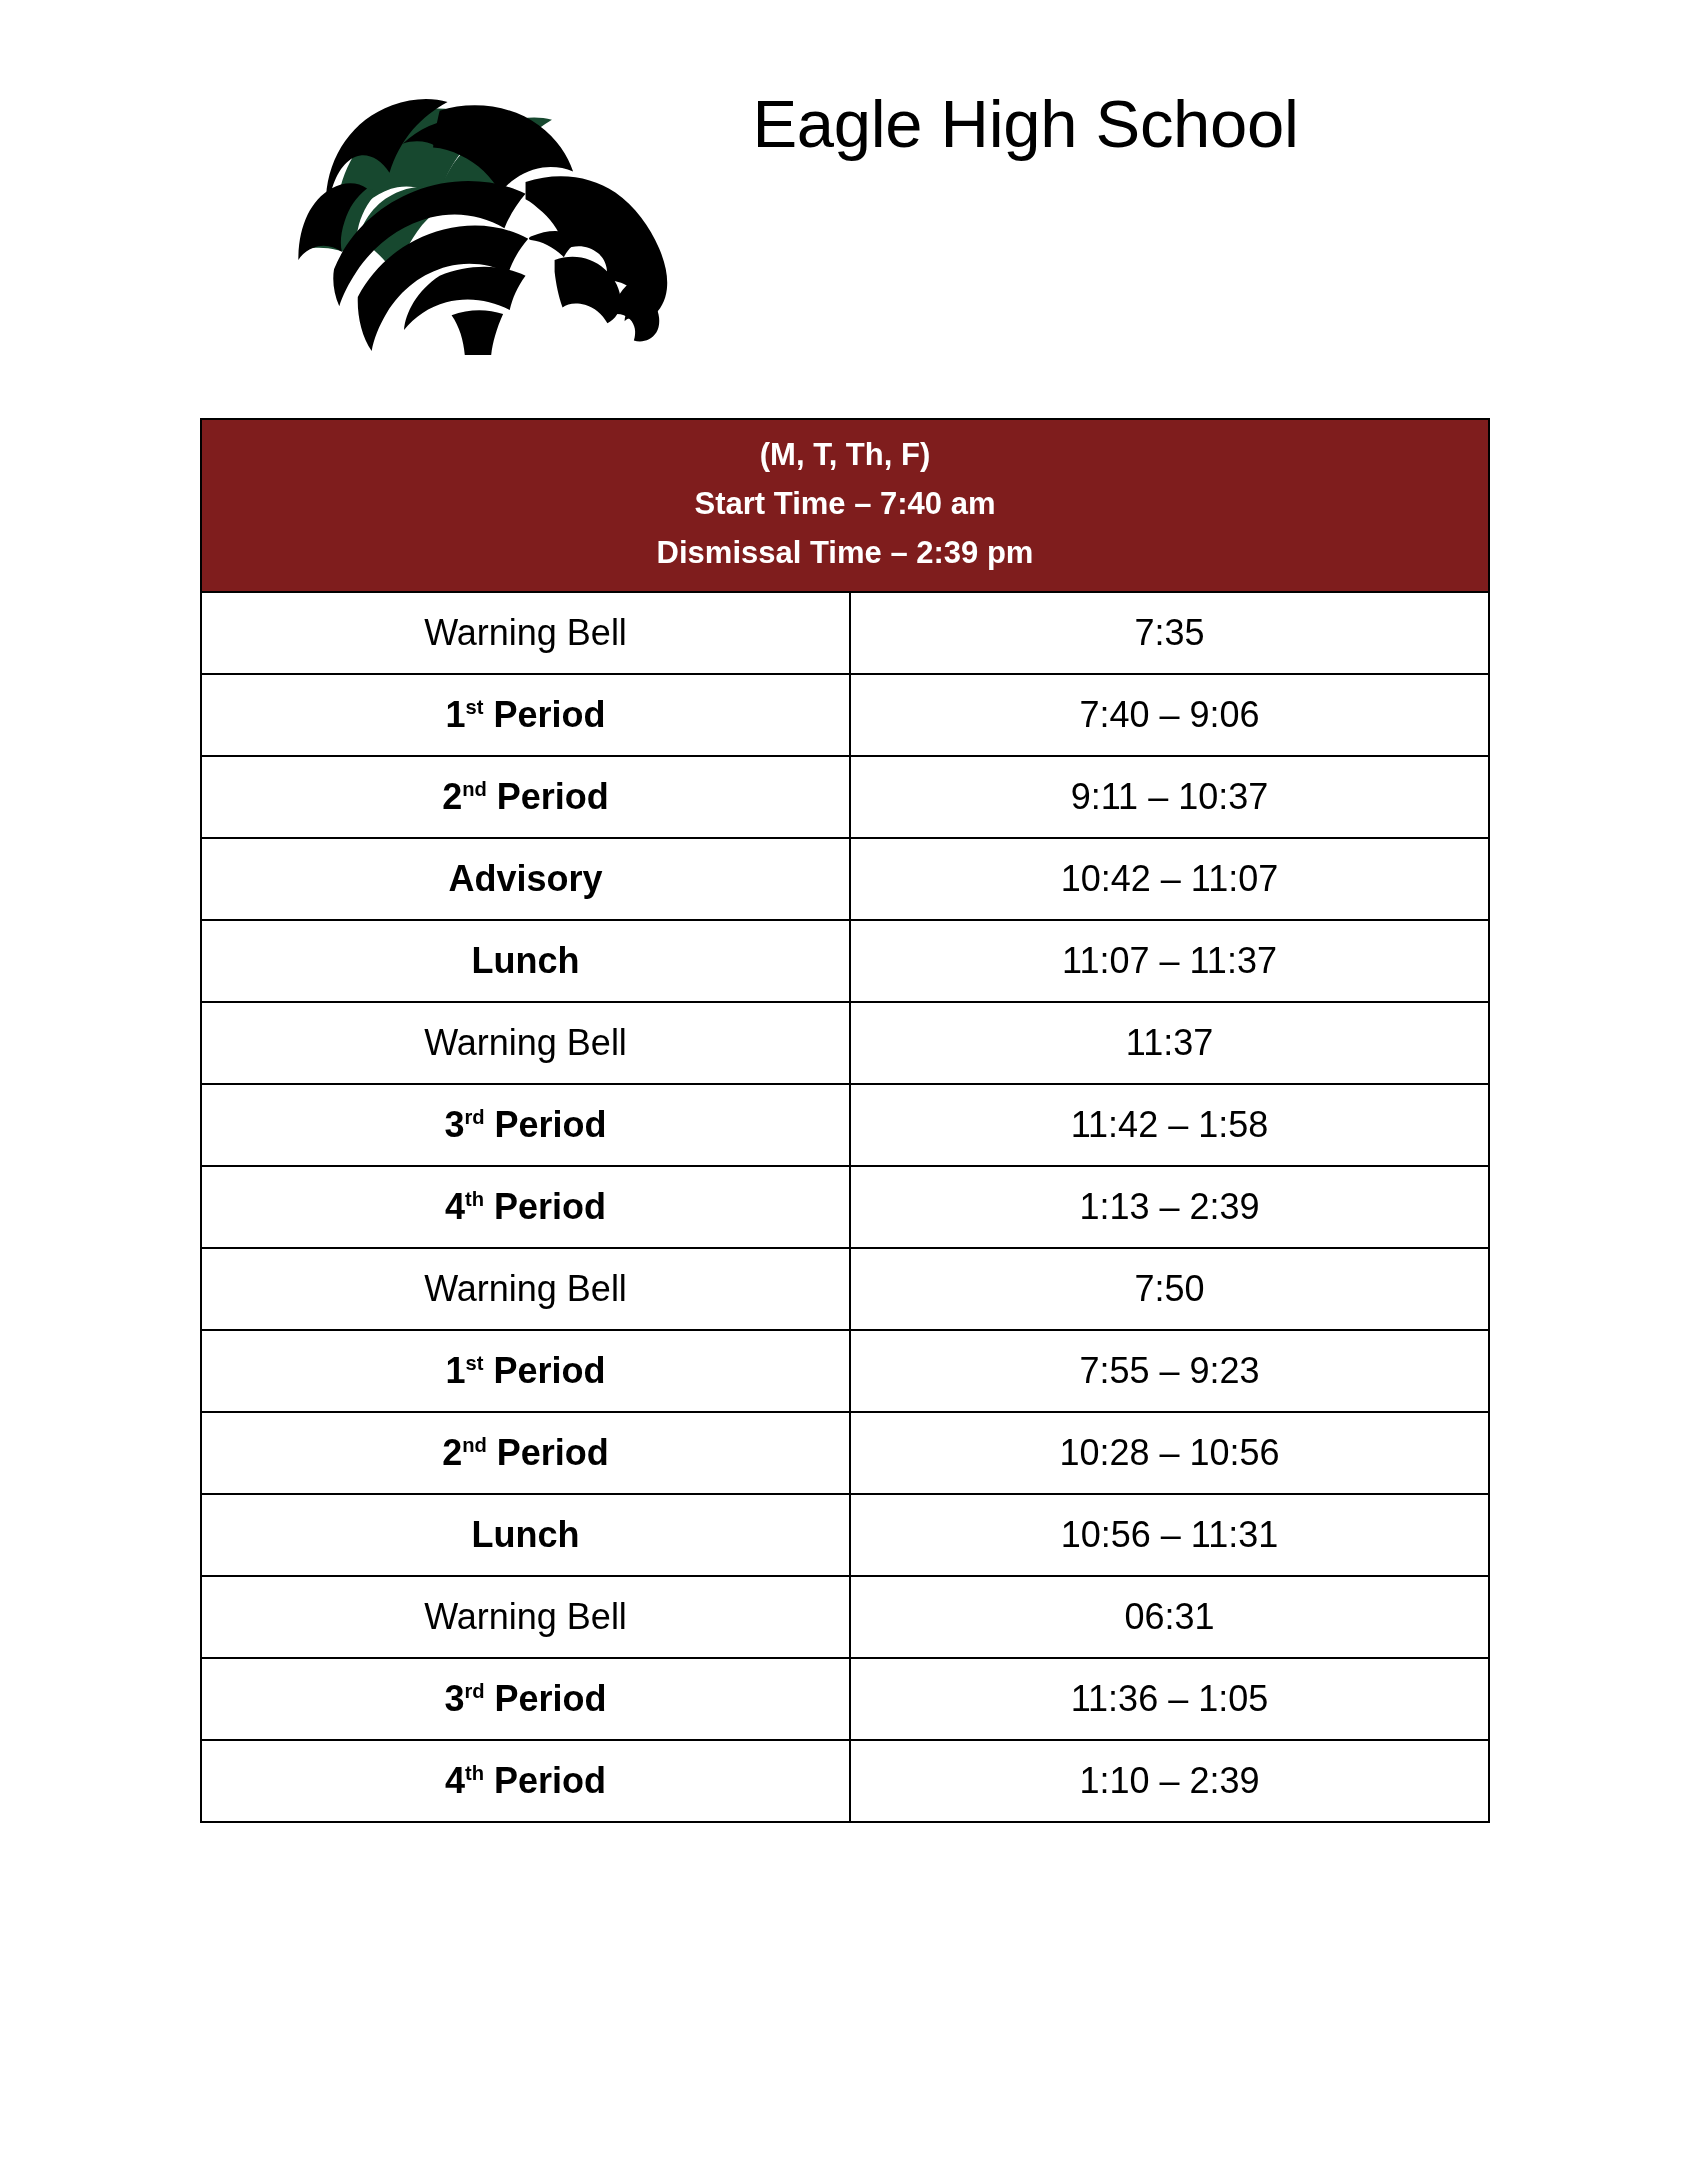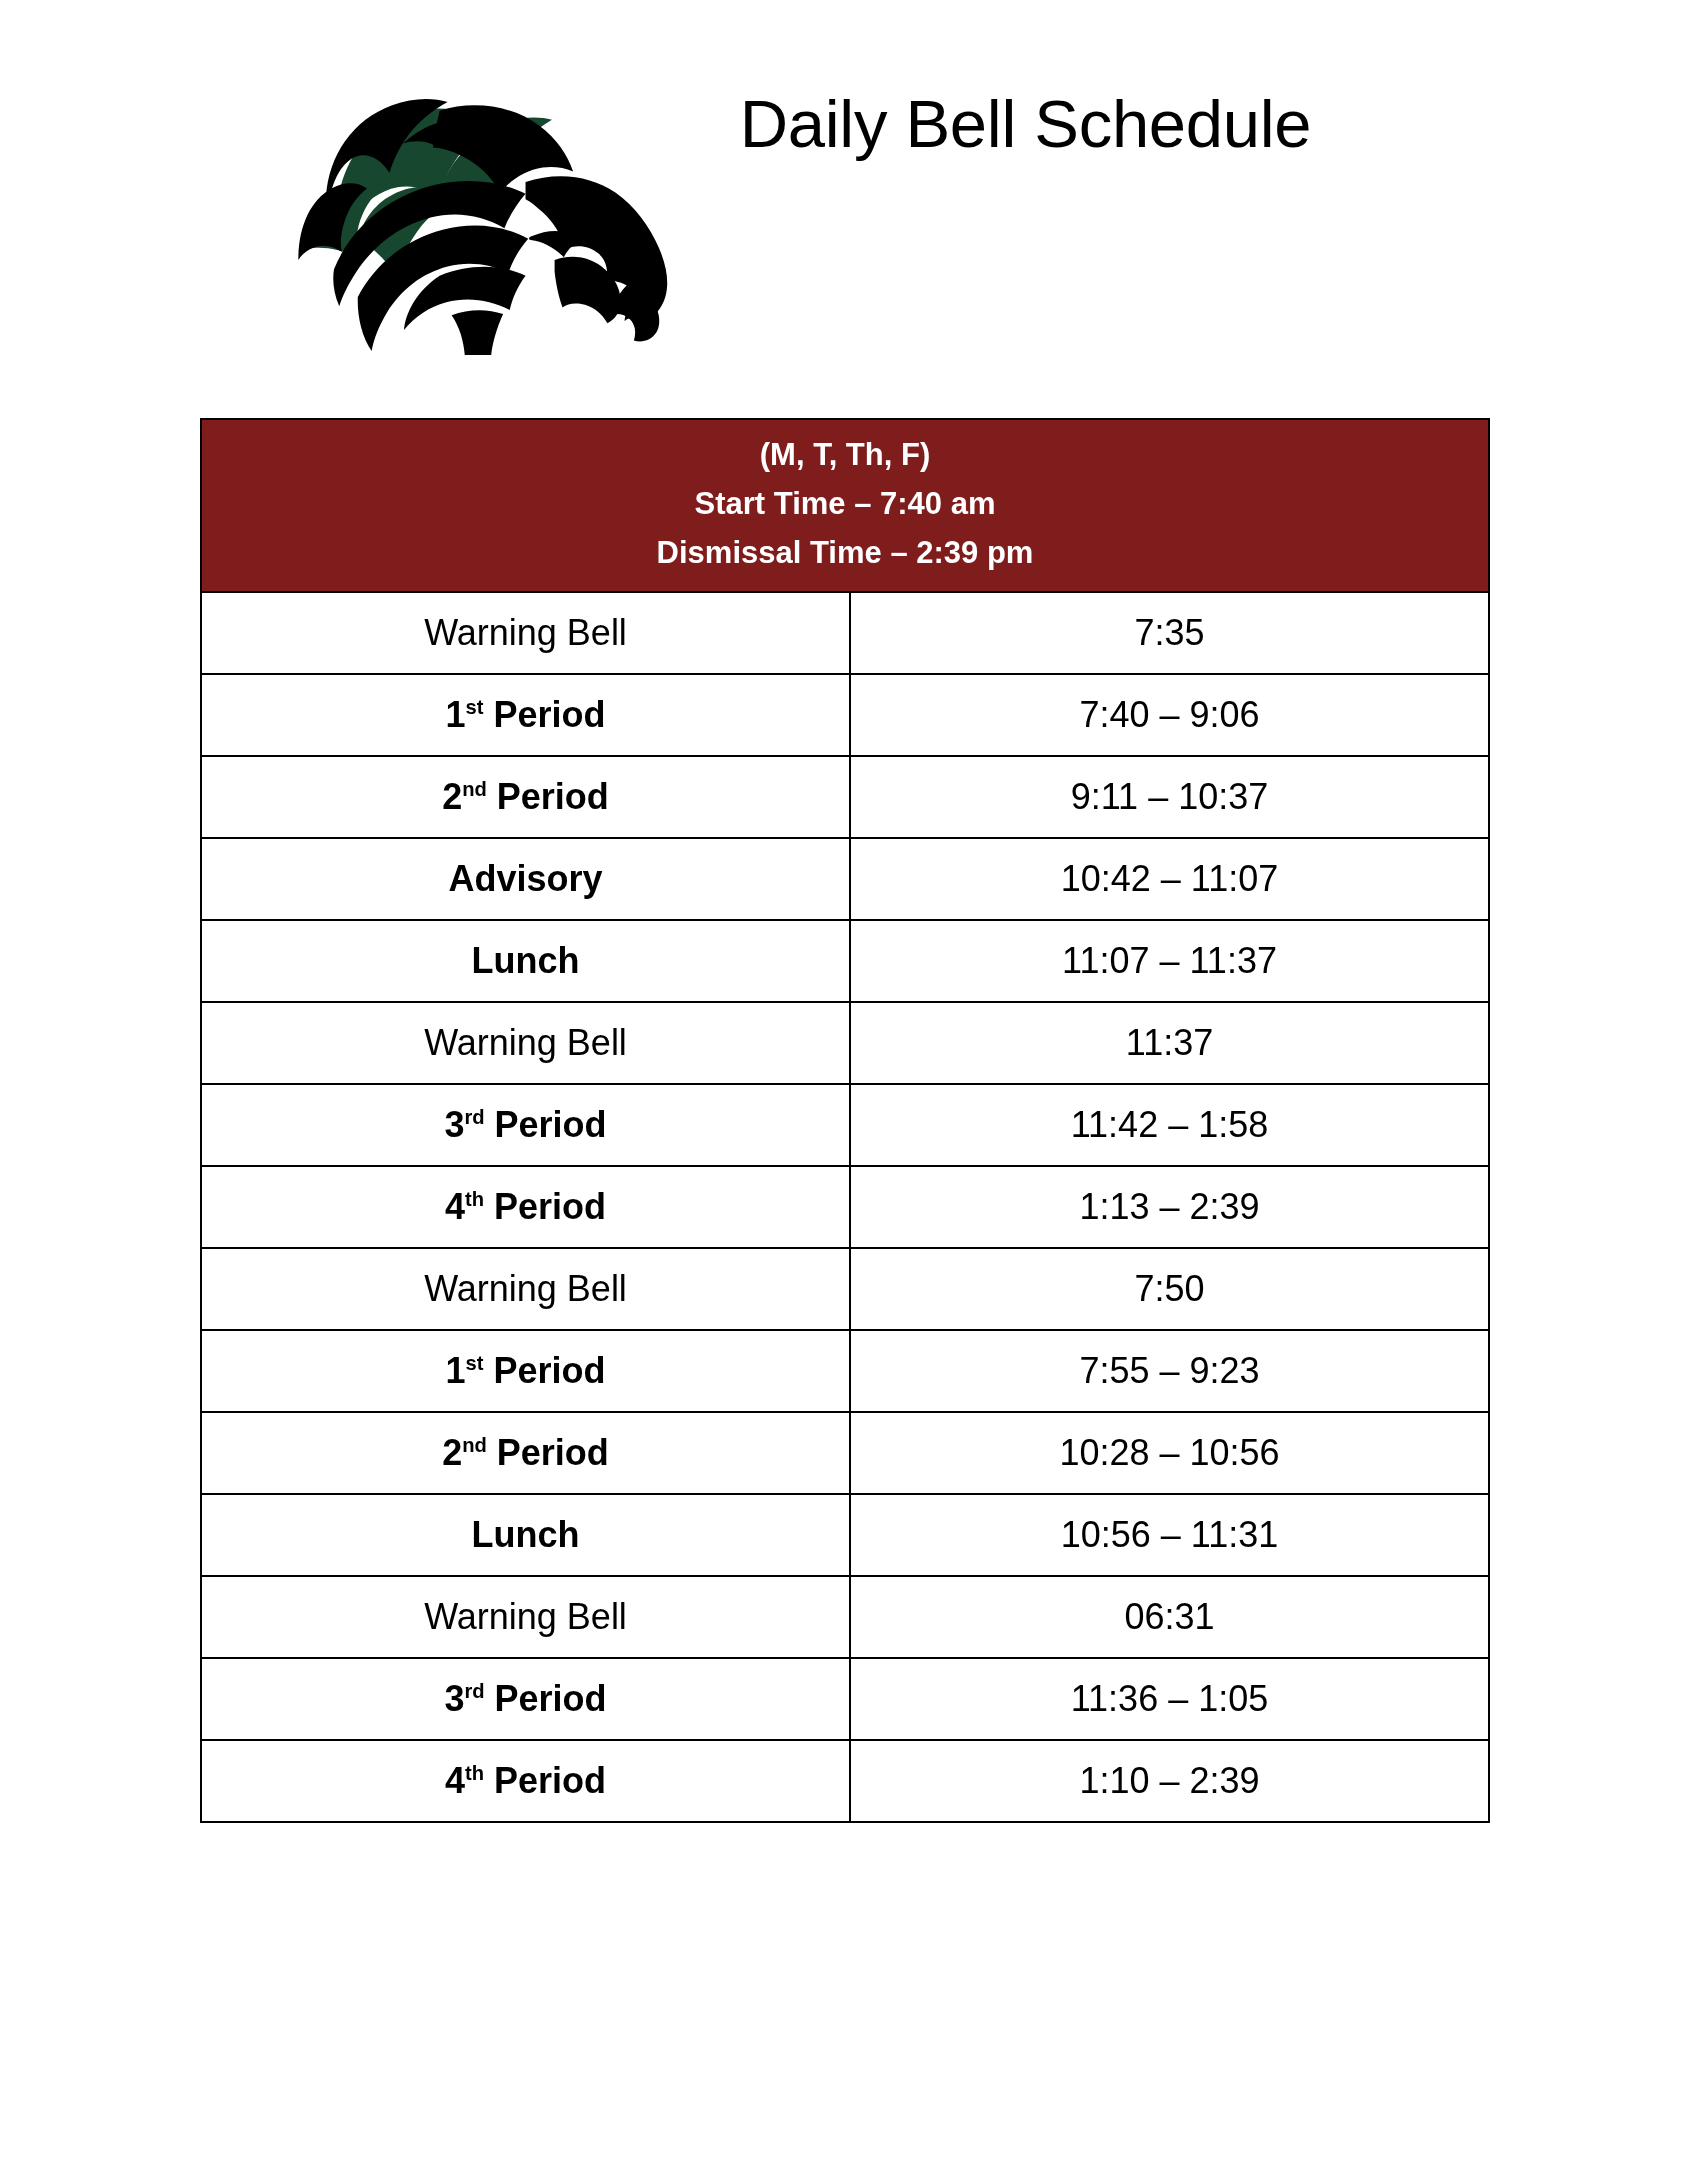--- a/index.html
+++ b/index.html
@@ -196,21 +196,21 @@
           <path d="M318 370 C344 360 372 360 396 368 C386 390 380 412 378 430
                    L338 430 C336 408 330 387 318 370 Z"></path>
 
           <path d="M244 110 C268 88 298 74 330 72 C316 84 304 98 294 114
                    C282 106 262 104 244 110 Z"></path>
         </g>
       </svg>
     </div>
 
     <div class="title-block">
-      <div class="title-line">Daily Bell Schedule</div>
+      <div class="title-line">Eagle High School</div>
     </div>
   </div>
 
   <table class="schedule">
     <colgroup>
       <col class="col-label">
       <col class="col-time">
     </colgroup>
     <tbody id="schedule-body">
         <tr class="section-head">

